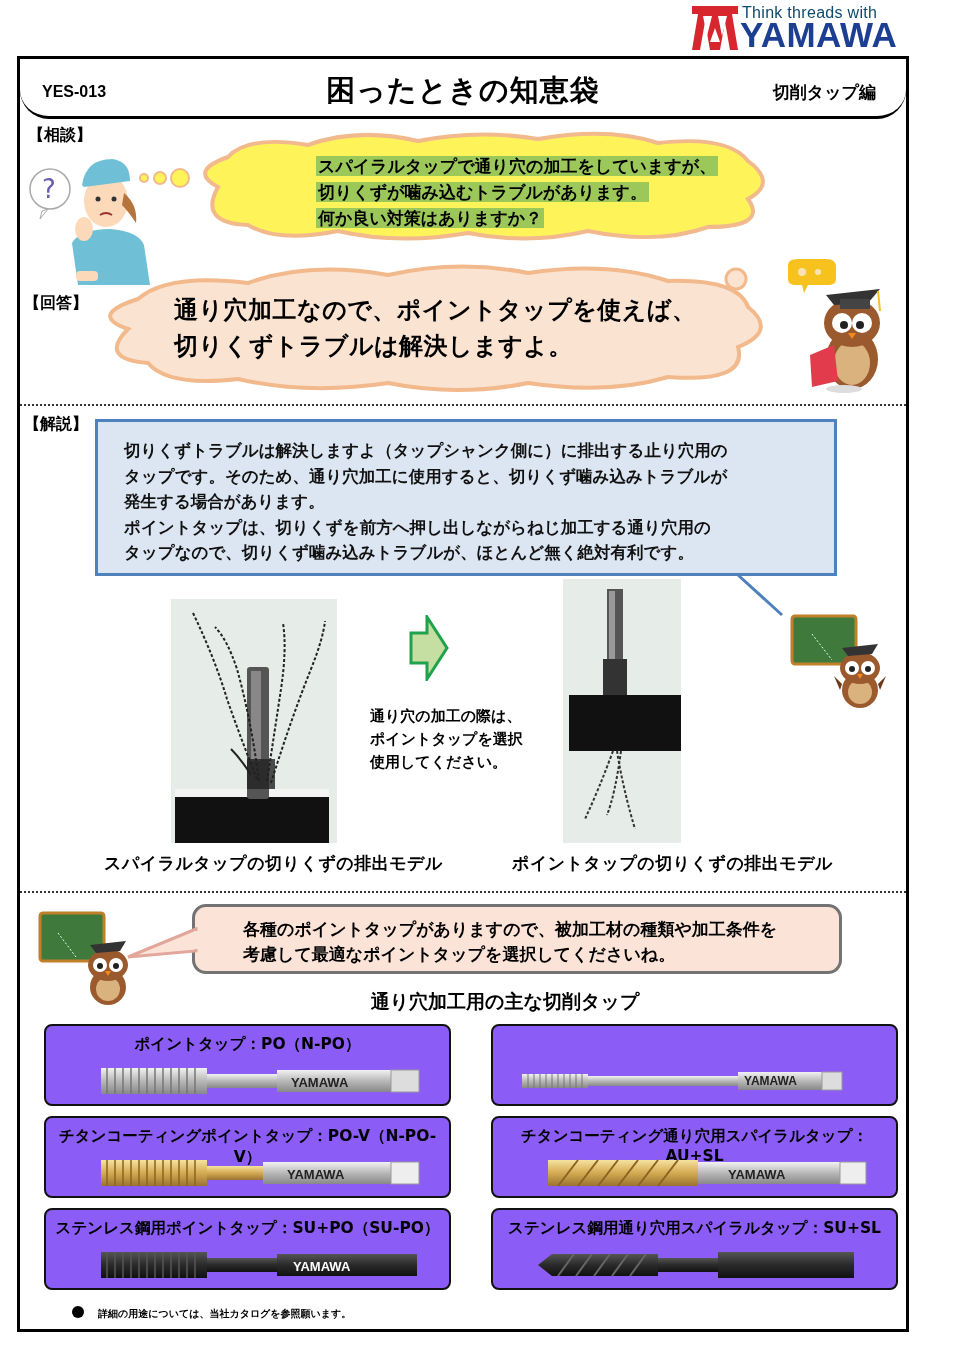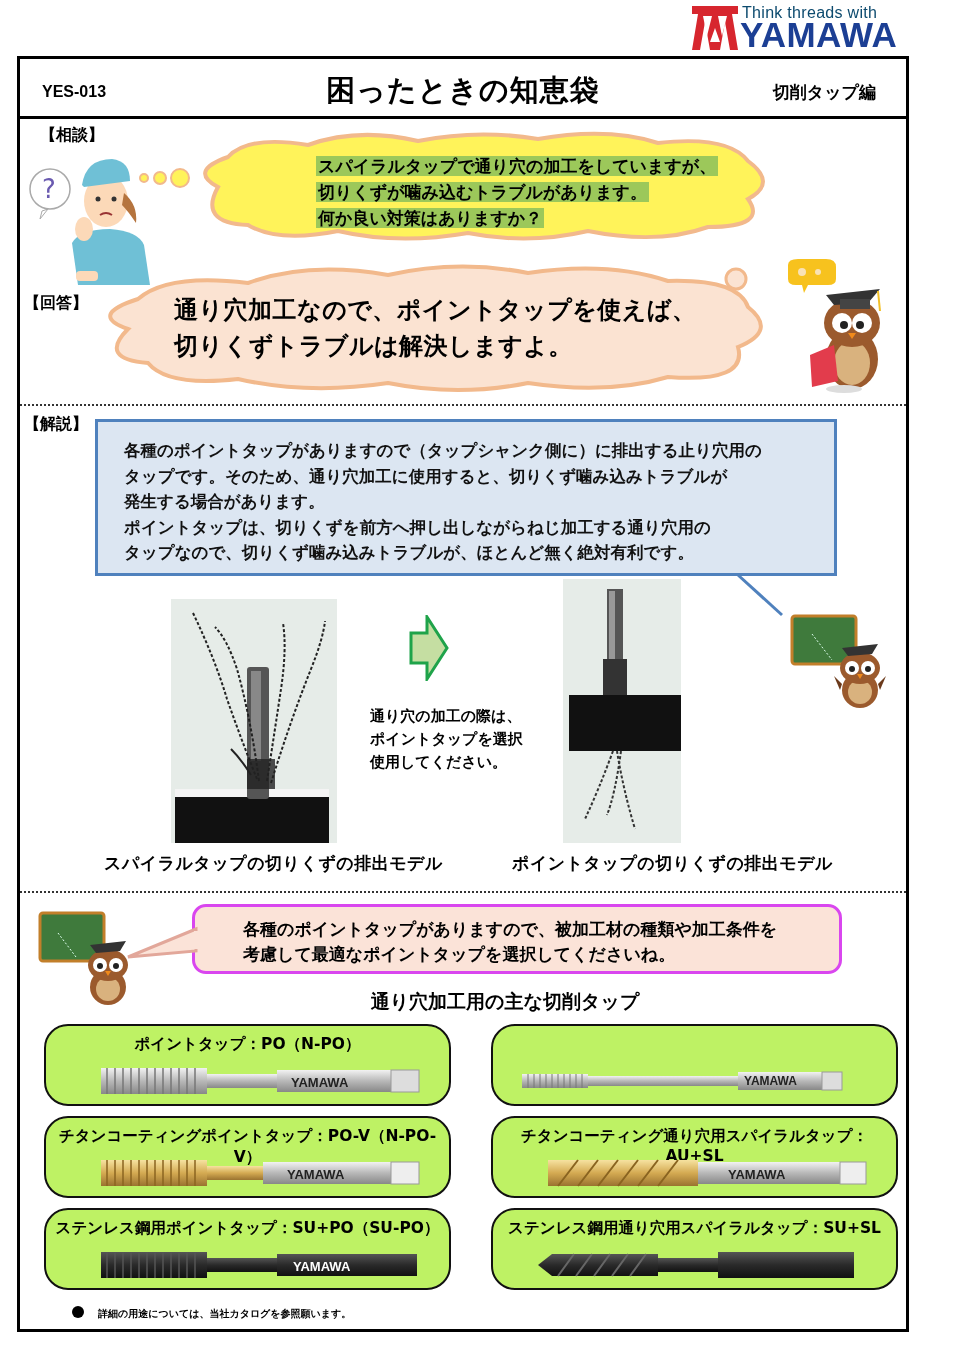--- a/index.html
+++ b/index.html
@@ -7,47 +7,47 @@
   body { position: relative; font-family: "DejaVu Sans", "Liberation Sans", sans-serif; color: #000; }
 
   
   .logo { position: absolute; left: 692px; top: 4px; width: 210px; height: 48px; }
   .logo-mark { position: absolute; left: 0; top: 2px; width: 46px; height: 44px; }
   .logo-tag { position: absolute; left: 50px; top: 0; font-family: "Liberation Sans", sans-serif; font-size: 16px; color: #0c4a6e; letter-spacing: 0.3px; }
   .logo-name { position: absolute; left: 48px; top: 13px; font-family: "Liberation Sans", sans-serif; font-weight: bold; font-size: 35px; color: #1c3f94; letter-spacing: 0.5px; line-height: 36px; }
 
   
   .frame { position: absolute; left: 17px; top: 56px; width: 892px; height: 1276px; border: 3px solid #000; }
-  .header { position: absolute; left: 0; top: 0; width: 886px; height: 60px; border-bottom: 3px solid #000; }
+  .header { position: absolute; left: 0; top: 0; width: 886px; height: 60px; border-bottom: 3px solid #000; border-radius: 29px; }
   .doc-id { position: absolute; left: 22px; top: 24px; font-family: "Liberation Sans", sans-serif; font-size: 16px; font-weight: bold; }
   .doc-title { position: absolute; left: 0; width: 886px; top: 12px; text-align: center; font-size: 29px; font-weight: bold; letter-spacing: 1px; }
   .doc-cat { position: absolute; right: 30px; top: 22px; font-size: 17px; font-weight: bold; }
 
   .sec-label { position: absolute; font-size: 16px; font-weight: bold; }
   .dotline { position: absolute; left: 0; width: 886px; border-top: 2px dotted #333; }
 
   
   .cloud { position: absolute; }
   .q-text { position: absolute; left: 296px; top: 94px; font-size: 17px; line-height: 26px; font-weight: bold; }
   .q-text span { background: #9cc85a; padding: 0 2px; }
   .a-text { position: absolute; left: 154px; top: 233px; font-size: 24px; line-height: 36px; font-weight: bold; letter-spacing: 0.5px; }
 
   .expl-box { position: absolute; left: 75px; top: 360px; width: 742px; height: 157px; background: #dce6f2; border: 3px solid #4f81bd; }
   .expl-text { position: absolute; left: 26px; top: 16px; font-size: 16.5px; line-height: 25.5px; font-weight: bold; color: #111; }
 
   .photo { position: absolute; background: #e8ece9; overflow: hidden; }
   .mid-note { position: absolute; left: 350px; top: 646px; font-size: 15px; line-height: 23px; font-weight: bold; }
   .caption { position: absolute; font-size: 17px; font-weight: bold; letter-spacing: 0.5px; }
 
-  .tip-box { position: absolute; left: 172px; top: 845px; width: 650px; height: 70px; background: #fbe3d8; border: 3px solid #d946ef; border-radius: 14px; }
+  .tip-box { position: absolute; left: 172px; top: 845px; width: 650px; height: 70px; background: #fbe3d8; border: 3px solid #737373; border-radius: 14px; }
   .tip-text { position: absolute; left: 48px; top: 10px; font-size: 17px; line-height: 25px; font-weight: bold; }
 
   .list-title { position: absolute; left: 0; width: 886px; top: 930px; text-align: center; font-size: 19px; font-weight: bold; padding-left: 84px; }
 
-  .card { position: absolute; width: 407px; height: 82px; border: 2px solid #111; border-radius: 24px; background: #bef264; }
+  .card { position: absolute; width: 407px; height: 82px; border: 2px solid #111; border-radius: 8px; background: #8b5cf6; }
   .card-label { position: absolute; left: 0; width: 100%; top: 8px; text-align: center; font-size: 15.5px; font-weight: bold; }
   .tap { position: absolute; left: 55px; top: 40px; width: 320px; height: 30px; }
 
   .footnote { position: absolute; left: 52px; top: 1247px; font-size: 10px; font-weight: bold; }
   .footnote .dot { display: inline-block; width: 12px; height: 12px; border-radius: 50%; background: #000; margin-right: 14px; vertical-align: -1px; }
 </style>
 </head>
 <body>
 
 <div class="logo">
@@ -66,21 +66,21 @@
 </div>
 
 <div class="frame">
 
   <div class="header">
     <div class="doc-id">YES-013</div>
     <div class="doc-title">困ったときの知恵袋</div>
     <div class="doc-cat">切削タップ編</div>
   </div>
 
-  <div class="sec-label" style="left:20px; top:66px;">【相談】</div>
+  <div class="sec-label" style="left:8px; top:66px;">【相談】</div>
 
   <svg style="position:absolute; left:6px; top:86px;" width="130" height="140" viewBox="0 0 130 140">
     <circle cx="24" cy="44" r="20" fill="#fff" stroke="#aaa" stroke-width="1.5"></circle>
     <path d="M16,66 L14,74 L22,64 Z" fill="#fff" stroke="#aaa"></path>
     <text x="16" y="53" font-size="26" fill="#6a5ab0" font-family="DejaVu Sans, sans-serif">?</text>
     <path d="M52,140 L46,98 Q54,84 84,84 Q112,86 118,100 L124,140 Z" fill="#6fc0d6"></path>
     <ellipse cx="80" cy="56" rx="22" ry="26" fill="#fcd9b8"></ellipse>
     <path d="M56,40 Q60,14 86,14 Q104,16 104,36 L58,42 Z" fill="#6fc0d6"></path>
     <path d="M98,48 Q112,60 110,78 Q102,66 96,60 Z" fill="#b5743e"></path>
     <circle cx="72" cy="54" r="2.5" fill="#333"></circle>
@@ -132,21 +132,21 @@
     <line x1="96" y1="32" x2="98" y2="52" stroke="#f2c028" stroke-width="2"></line>
     <polygon points="28,96 52,86 56,122 30,128" fill="#e23c4c"></polygon>
     <ellipse cx="62" cy="130" rx="18" ry="4" fill="#ddd"></ellipse>
   </svg>
 
   <div class="dotline" style="top:345px;"></div>
 
   <div class="sec-label" style="left:4px; top:355px;">【解説】</div>
   <div class="expl-box">
     <div class="expl-text">
-      <div>各種のポイントタップがありますので（タップシャンク側に）に排出する止り穴用の</div>
+      <div>切りくずトラブルは解決しますよ（タップシャンク側に）に排出する止り穴用の</div>
       <div>タップです。そのため、通り穴加工に使用すると、切りくず噛み込みトラブルが</div>
       <div>発生する場合があります。</div>
       <div>ポイントタップは、切りくずを前方へ押し出しながらねじ加工する通り穴用の</div>
       <div>タップなので、切りくず噛み込みトラブルが、ほとんど無く絶対有利です。</div>
     </div>
   </div>
   <svg style="position:absolute; left:700px; top:514px;" width="70" height="50">
     <line x1="18" y1="2" x2="62" y2="42" stroke="#4f81bd" stroke-width="3"></line>
   </svg>
 

